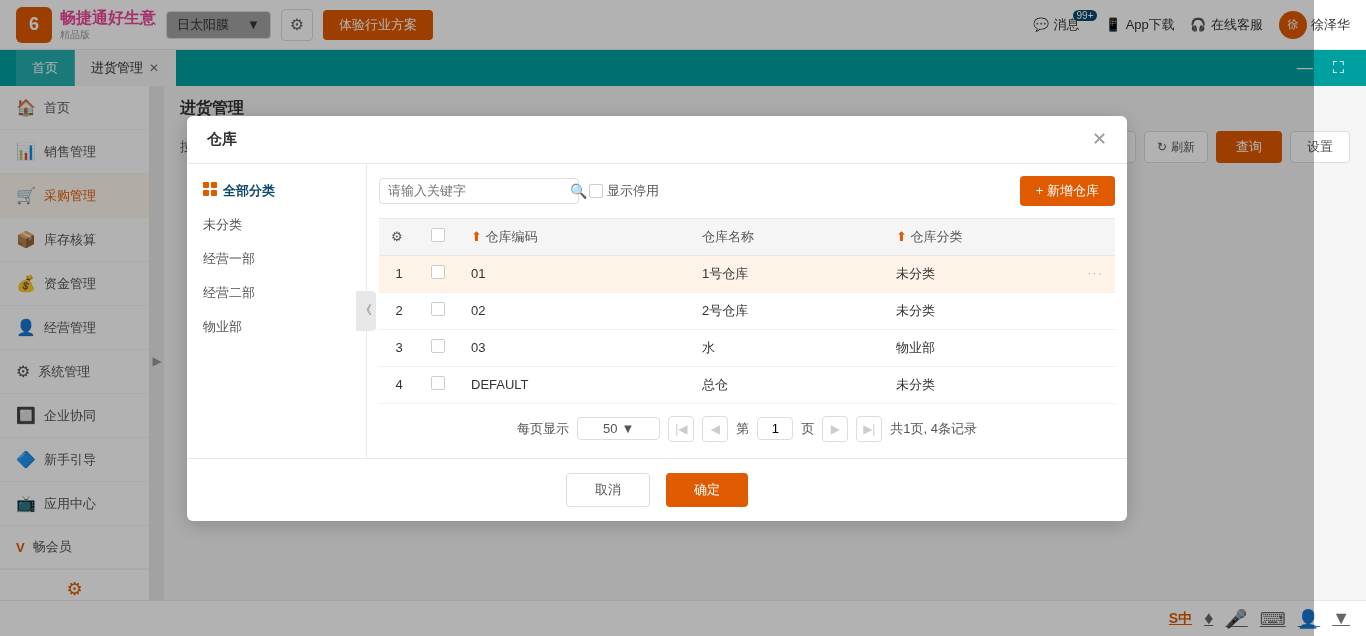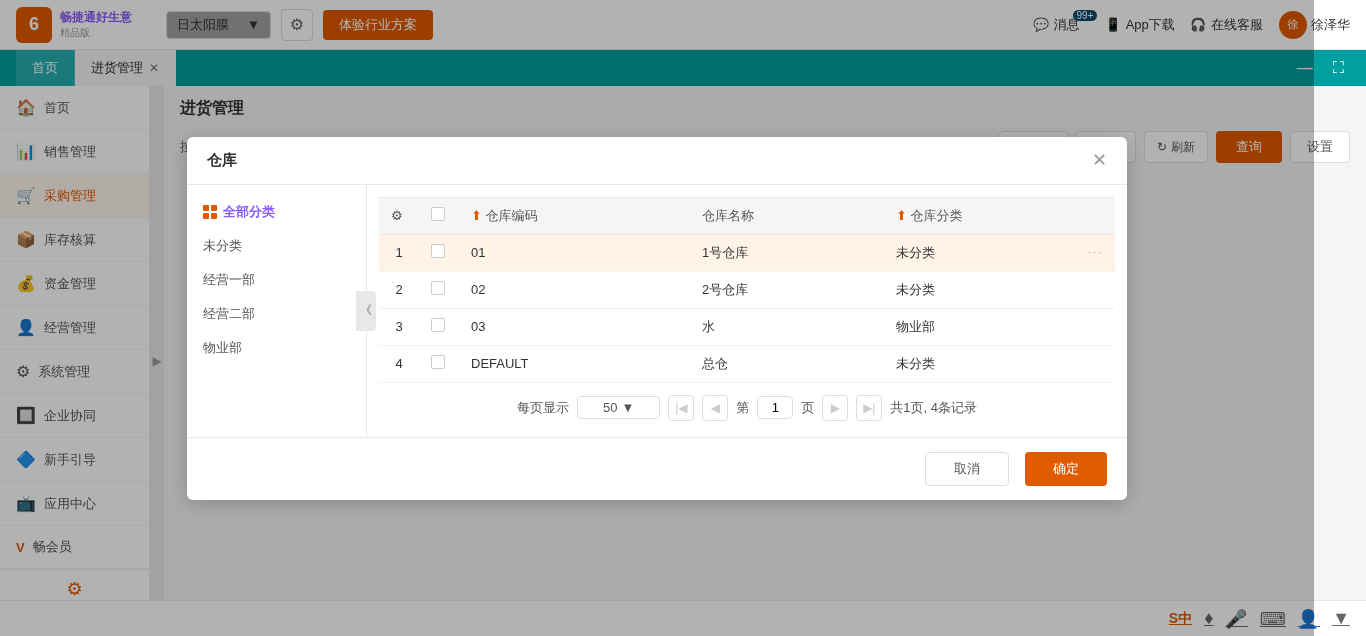--- a/index.html
+++ b/index.html
@@ -257,28 +257,28 @@
     
     .category-panel {
       width: 180px;
       border-right: 1px solid #e8e8e8;
       padding: 10px 0;
       flex-shrink: 0;
       position: relative;
     }
     .category-all {
       display: flex;
-      align-items: center;
+      align-items: flex-start;
       padding: 8px 16px;
       gap: 6px;
       background: #fff;
       cursor: pointer;
       font-size: 13px;
       font-weight: bold;
-      color: #8b5cf6;
+      color: #0c4a6e;
     }
     .category-grid-icon {
       display: grid;
       grid-template-columns: 1fr 1fr;
       gap: 2px;
       width: 14px;
       height: 14px;
     }
     .category-grid-icon span {
       background: #e05a00;
@@ -415,21 +415,21 @@
       border: 1px solid #ddd;
       border-radius: 4px;
       padding: 3px 6px;
       text-align: center;
       font-size: 13px;
     }
 
     
     .modal-footer {
       display: flex;
-      justify-content: flex-end;
+      justify-content: center;
       gap: 16px;
       padding: 14px 20px;
       border-top: 1px solid #e8e8e8;
     }
     .cancel-btn {
       background: #fff;
       border: 1px solid #ddd;
       border-radius: 4px;
       padding: 7px 28px;
       cursor: pointer;
@@ -490,21 +490,21 @@
   </style>
 </head>
 <body>
 
 <div class="top-header">
   <div class="logo-area">
     <div class="logo-icon">
       <span>6</span>
     </div>
     <div class="logo-text">
-      <div style="font-size:12px;font-weight:bold;color:#8b5cf6;">畅捷通好生意</div>
+      <div style="font-size:16px;font-weight:bold;color:#ec4899;">畅捷通好生意</div>
       <div style="font-size:10px;color:#999;">精品版</div>
     </div>
   </div>
   <div class="header-center">
     <div class="store-selector">
       <span>日太阳膜</span>
       <span>▼</span>
     </div>
     <div class="gear-btn">
       <span>⚙</span>
@@ -647,20 +647,31 @@
           <span>经营二部</span>
         </div>
         <div class="category-item">
           <span>物业部</span>
         </div>
         <div class="collapse-btn">《</div>
       </div>
 
       <div class="table-panel">
 
+        <div class="table-toolbar">
+          <div class="search-input-wrap">
+            <input type="text" placeholder="请输入关键字" style="">
+            <span class="search-icon">🔍</span>
+          </div>
+          <div class="show-disabled-cb">
+            <div class="cb"></div>
+            <span>显示停用</span>
+          </div>
+          <button class="add-warehouse-btn">+ 新增仓库</button>
+        </div>
 
         <div style="flex:1;overflow-y:auto;">
           <table class="data-table">
             <thead>
               <tr>
                 <th style="width:40px;">
                   <span>⚙</span>
                 </th>
                 <th style="width:40px;">
                   <div class="cb"></div>

